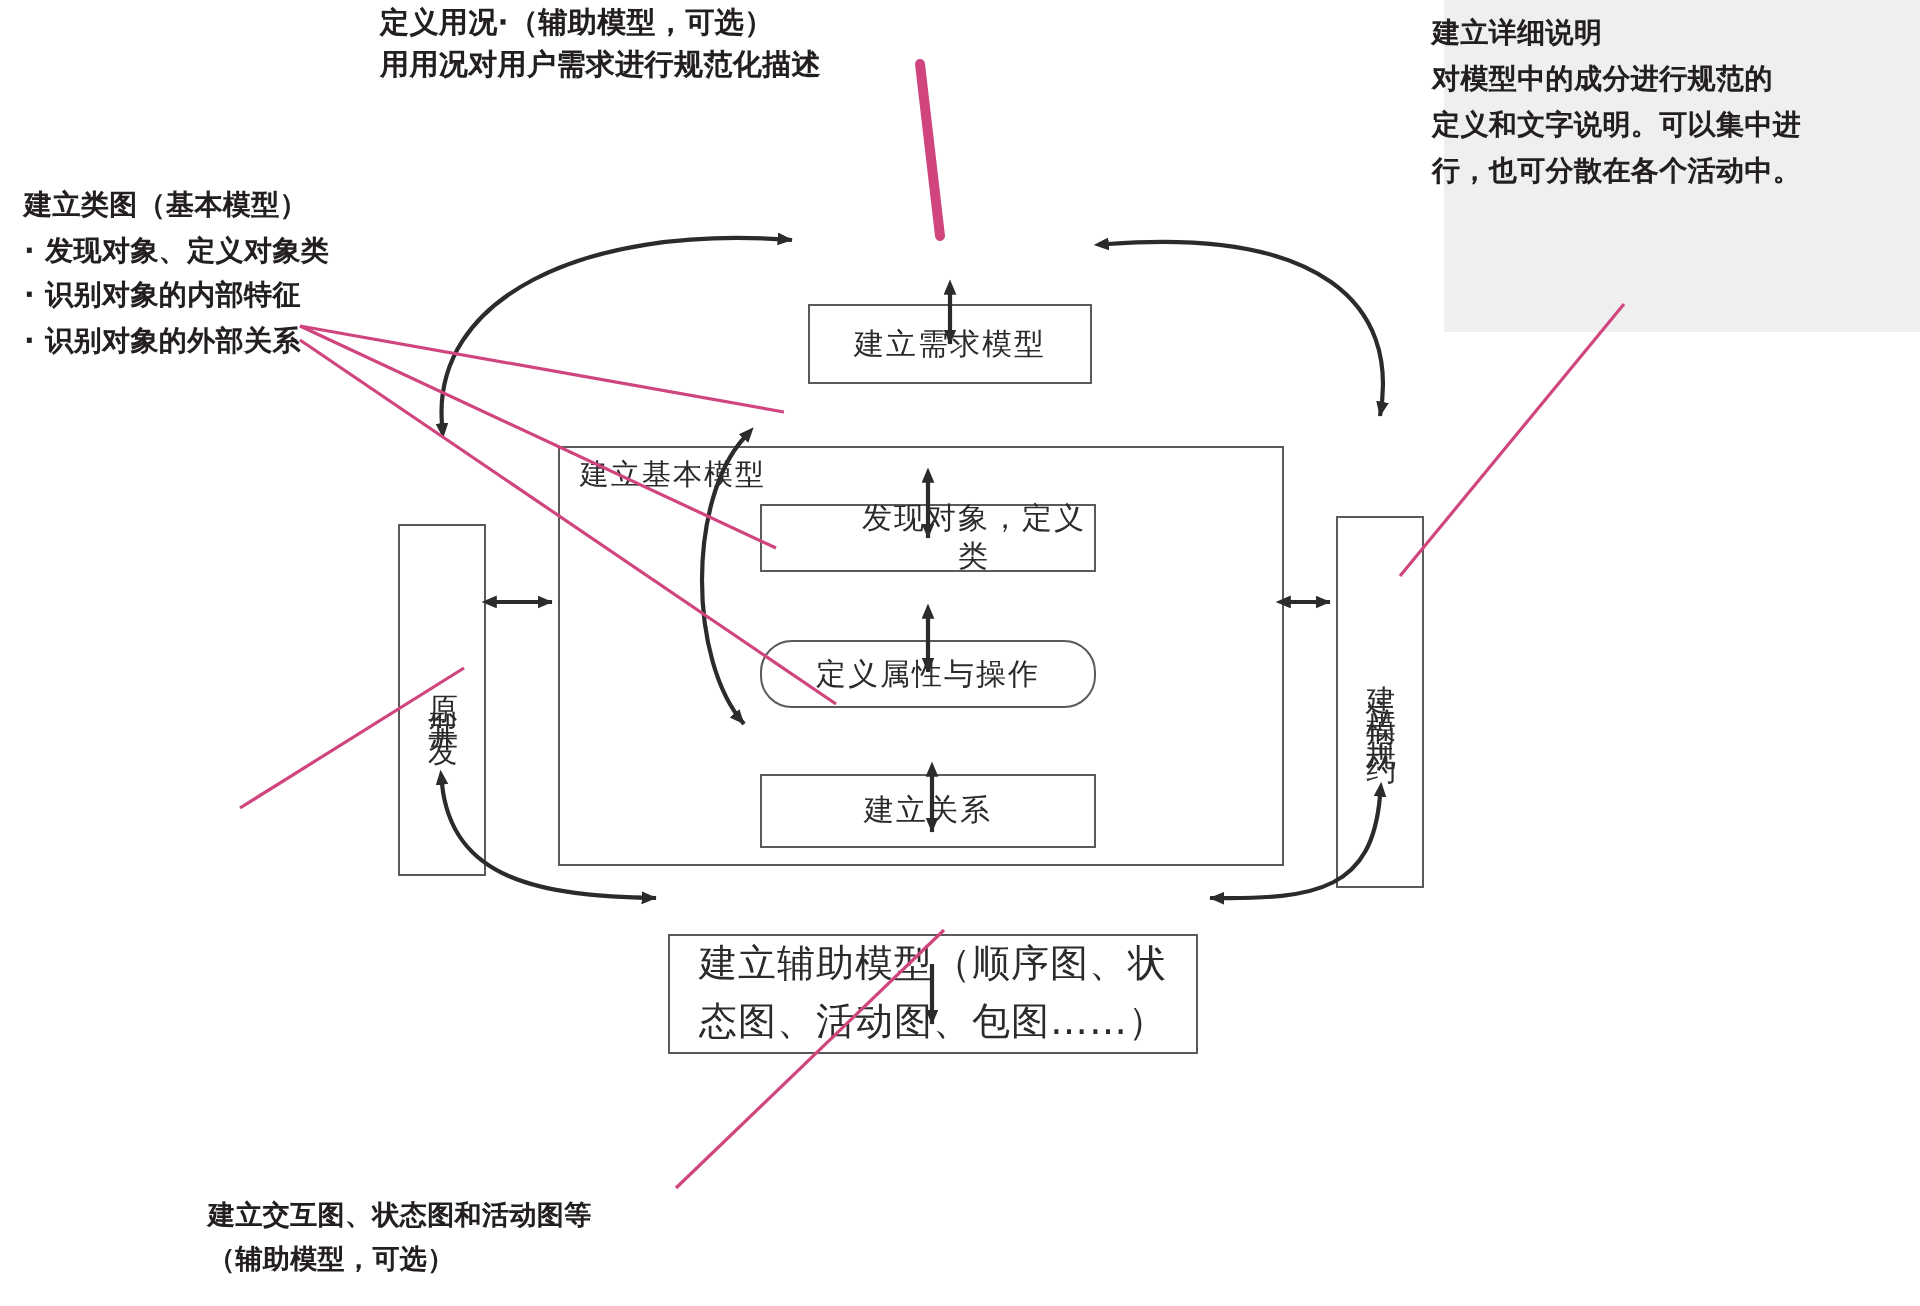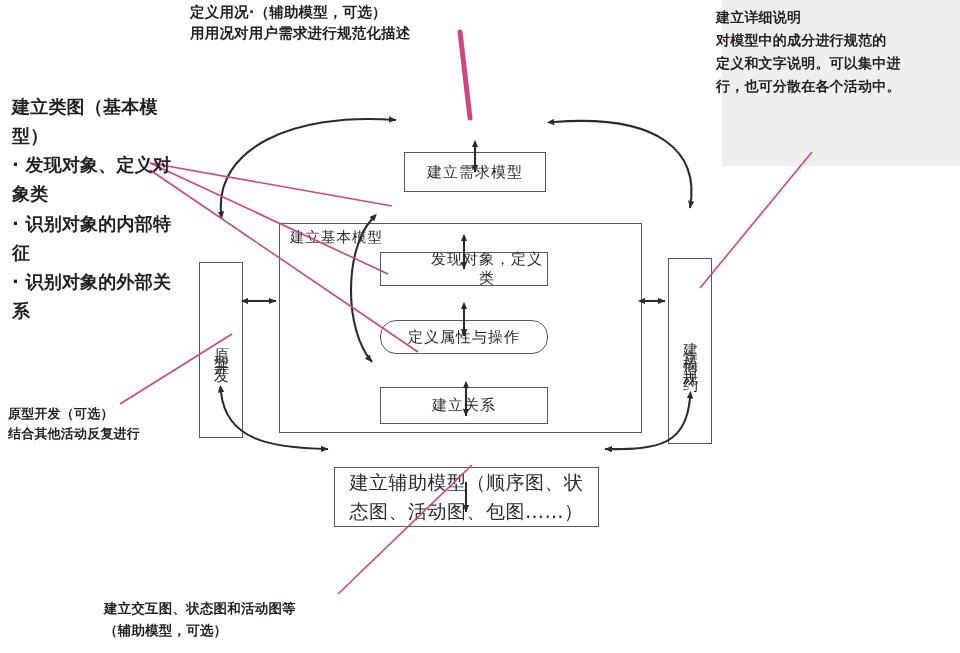--- a/index.html
+++ b/index.html
@@ -27,21 +27,21 @@
     letter-spacing: 0.2px;
   }
   #anno-top {
     left: 190px; top: 2px;
     width: 290px;
     font-size: 14.5px;
   }
   #anno-left {
     left: 12px; top: 92px;
     width: 170px;
-    font-size: 18px;
+    font-size: 14px;
     line-height: 1.62;
   }
   #anno-proto {
     left: 8px; top: 404px;
     width: 190px;
     font-size: 13px;
     line-height: 1.5;
   }
   #anno-bottom {
     left: 104px; top: 598px;
@@ -215,22 +215,20 @@
       <path d="M812,152 L700,288" stroke-width="1.6"></path>
     </g>
   </svg>
 
   <div class="anno" id="anno-top">定义用况·（辅助模型，可选）
 用用况对用户需求进行规范化描述</div>
   <div class="anno" id="anno-left">建立类图（基本模型）
 · 发现对象、定义对象类
 · 识别对象的内部特征
 · 识别对象的外部关系</div>
-  <div class="anno" id="anno-proto">原型开发（可选）
-结合其他活动反复进行</div>
   <div class="anno" id="anno-bottom">建立交互图、状态图和活动图等
 （辅助模型，可选）</div>
   <div class="anno" id="anno-right">建立详细说明
 对模型中的成分进行规范的
 定义和文字说明。可以集中进
 行，也可分散在各个活动中。</div>
 
 </div>
 
 </body></html>

